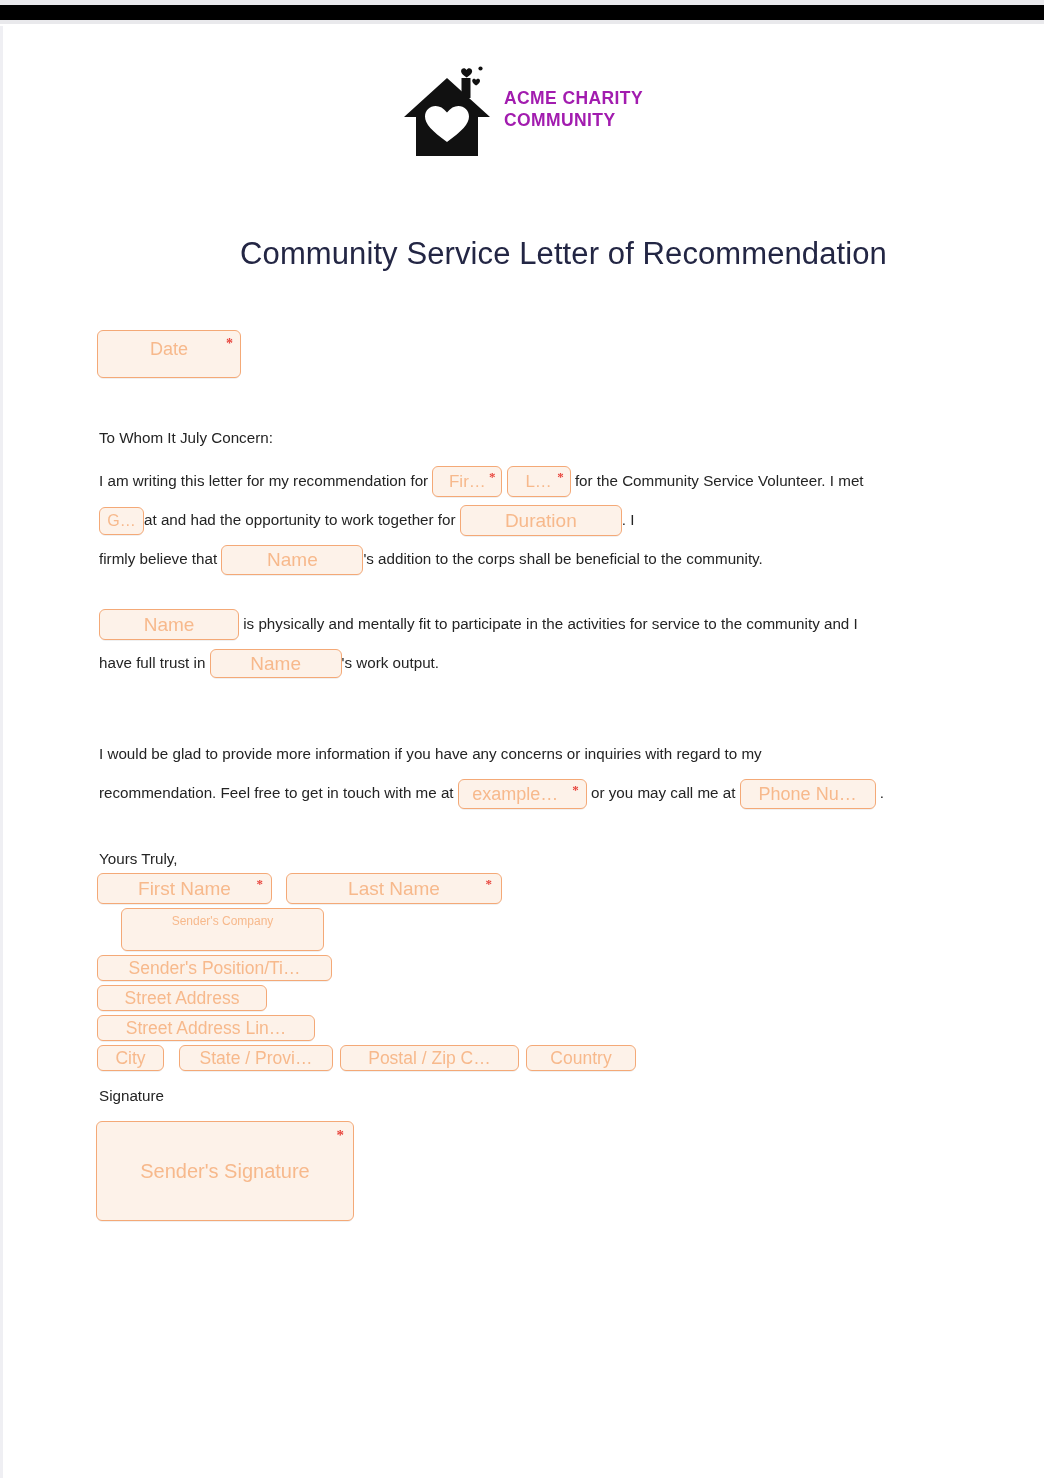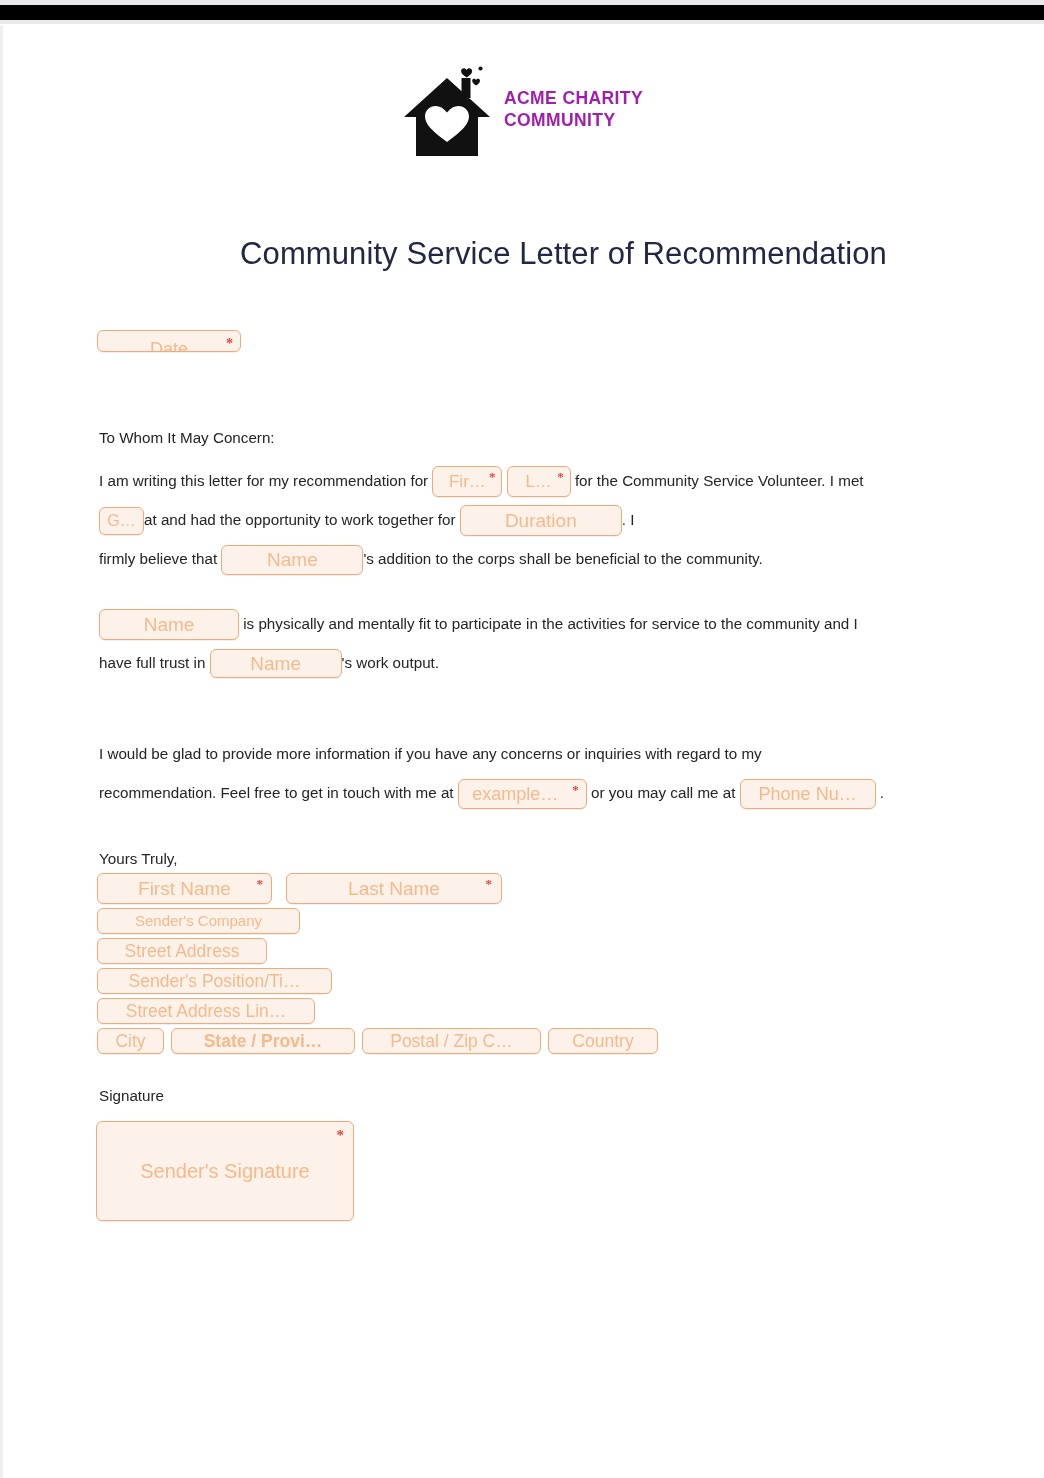--- a/index.html
+++ b/index.html
@@ -116,21 +116,21 @@
     font-size: 14px;
     line-height: 1;
     font-family: "Liberation Serif", serif;
     font-weight: bold;
   }
 
   
   .date-field {
     position: absolute;
     left: 94px; top: 306px;
-    width: 144px; height: 22px;
+    width: 144px; height: 48px;
     line-height: 36px;
     font-size: 18px;
   }
   .date-field .req { right: 7px; top: 6px; }
 
   
   .para {
     position: absolute;
     color: #242424;
     font-size: 15.2px;
@@ -171,26 +171,26 @@
   }
   .sender-stack {
     position: absolute;
     left: 94px; top: 849px;
   }
   .row { display: block; margin-bottom: 4px; white-space: nowrap; }
   .f-fname { width: 175px; height: 31px; line-height: 29px; font-size: 19px; }
   .f-fname .req { right: 8px; top: 3px; font-size: 13px; }
   .f-lname { width: 216px; height: 31px; line-height: 29px; font-size: 19px; margin-left: 14px; }
   .f-lname .req { right: 9px; top: 3px; font-size: 13px; }
-  .f-company  { width: 203px; height: 26px; line-height: 24px; font-size: 15px; }
+  .f-company  { width: 203px; height: 43px; line-height: 24px; font-size: 12px; margin-left: 24px; }
   .f-position { width: 235px; height: 26px; line-height: 24px; font-size: 17.5px; }
   .f-street   { width: 170px; height: 26px; line-height: 24px; font-size: 17.5px; }
   .f-street2  { width: 218px; height: 26px; line-height: 24px; font-size: 17.5px; }
   .f-city     { width: 67px;  height: 26px; line-height: 24px; font-size: 17.5px; }
-  .f-state    { width: 184px; height: 26px; line-height: 24px; font-size: 17.5px; margin-left: 7px; font-weight: bold; }
+  .f-state    { width: 154px; height: 26px; line-height: 24px; font-size: 17.5px; margin-left: 15px; }
   .f-postal   { width: 179px; height: 26px; line-height: 24px; font-size: 17.5px; margin-left: 7px; }
   .f-country  { width: 110px; height: 26px; line-height: 24px; font-size: 17.5px; margin-left: 7px; }
 
   .sig-label {
     position: absolute;
     left: 96px; top: 1063px;
     font-size: 15.2px;
     color: #242424;
   }
   .sig-box {
@@ -237,21 +237,21 @@
   </div>
 
   <div class="doc-title">Community Service Letter of Recommendation</div>
 
   <div class="fld date-field">
     <span class="ph">Date</span>
     <span class="req">*</span>
 
   </div>
 
-  <div class="para greet">To Whom It May Concern:</div>
+  <div class="para greet">To Whom It July Concern:</div>
 
   <div class="para p1">
     <span class="para-line">
       <span>I am writing this letter for my recommendation for</span>
       <span class="fld f-first">
         <span class="ph">Fir…</span>
         <span class="req">*</span>
         
       </span>
       <span class="fld f-last">
@@ -332,28 +332,28 @@
         
       </span>
     </span>
     <span class="row">
       <span class="fld f-company">
         <span class="ph">Sender's Company</span>
         
       </span>
     </span>
     <span class="row">
+      <span class="fld f-position">
+        <span class="ph">Sender's Position/Ti…</span>
+        
+      </span>
+    </span>
+    <span class="row">
       <span class="fld f-street">
         <span class="ph">Street Address</span>
-        
-      </span>
-    </span>
-    <span class="row">
-      <span class="fld f-position">
-        <span class="ph">Sender's Position/Ti…</span>
         
       </span>
     </span>
     <span class="row">
       <span class="fld f-street2">
         <span class="ph">Street Address Lin…</span>
         
       </span>
     </span>
     <span class="row">

